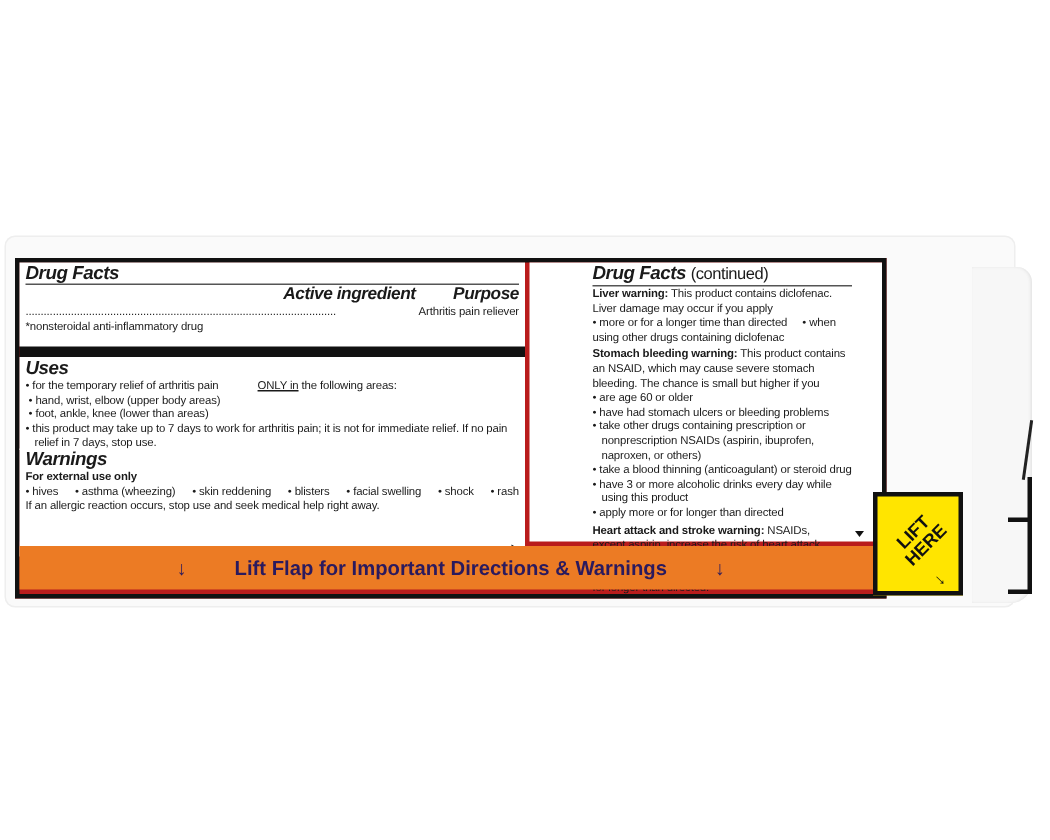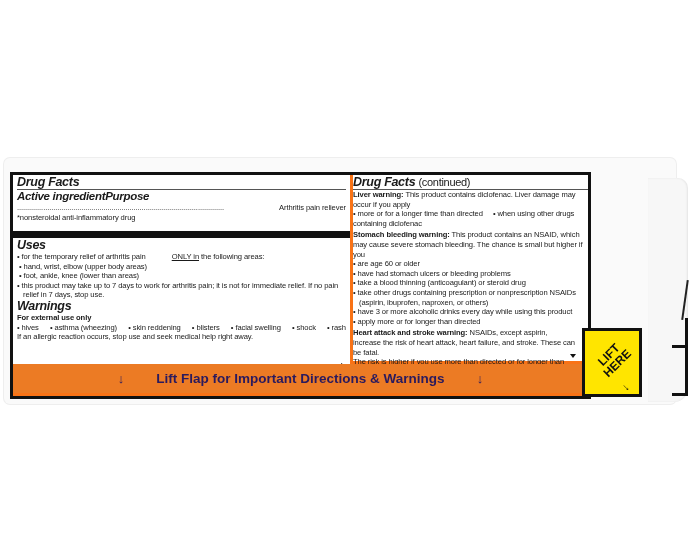--- a/index.html
+++ b/index.html
@@ -17,50 +17,50 @@
     background: #f7f7f7; border-radius: 0 10px 14px 0;
     box-shadow: -1px 0 2px #e4e4e4 inset;
   }
   .flap-line-v { position: absolute; left: 685px; top: 318px; width: 3px; height: 78px; background: #111; }
   .flap-line-h1 { position: absolute; left: 672px; top: 345px; width: 14px; height: 3px; background: #111; }
   .flap-line-h2 { position: absolute; left: 672px; top: 393px; width: 16px; height: 3px; background: #111; }
   .flap-diag { position: absolute; left: 684px; top: 280px; width: 2px; height: 40px; background: #222; transform: rotate(8deg); }
 
   .panel {
     position: absolute; left: 10px; top: 172px; width: 575px; height: 221px;
-    border: 3px solid #111; background: #f97316;
+    border: 3px solid #111; background: #b91c1c;
   }
   .col-left {
     position: absolute; left: 0; top: 0; width: 337px; height: 186px; background: #111;
   }
   .col-right {
     position: absolute; left: 340px; top: 0; width: 235px; height: 186px; background: #fff;
   }
   .box { position: absolute; left: 0; width: 337px; background: #fff; box-sizing: border-box; padding: 0 4px; }
   .box-facts { top: 0; height: 56px; }
   .box-uses { top: 63px; height: 62px; }
   .box-warn { top: 124px; height: 72px; }
 
   .h-title { font-family: "Liberation Sans", sans-serif; font-weight: bold; font-style: italic; font-size: 12.5px; line-height: 14px; letter-spacing: -0.3px; }
   .h-sub { font-weight: normal; font-style: normal; font-size: 11px; }
   .rule { height: 1px; background: #555; margin: 0 0 0 0; }
-  .row-head { display: flex; justify-content: flex-start; font-weight: bold; font-style: italic; font-size: 11.5px; line-height: 13px; letter-spacing: -0.3px; }
+  .row-head { display: flex; justify-content: flex-end; font-weight: bold; font-style: italic; font-size: 11.5px; line-height: 13px; letter-spacing: -0.3px; gap: 25px; }
   .txt { font-size: 7.6px; line-height: 9.6px; letter-spacing: -0.1px; }
   .ingr-line { display: flex; white-space: nowrap; overflow: hidden; }
   .dots { flex: 1; overflow: hidden; }
   .dots::before { content: "......................................................................................................."; }
   .b { font-weight: bold; }
   .u { text-decoration: underline; margin-left: 24px; }
   .ind { padding-left: 8px; }
   .hang { padding-left: 6px; text-indent: -6px; }
   .sym-row { display: flex; justify-content: space-between; }
   .tri-right { position: absolute; right: 4px; bottom: 2px; width: 0; height: 0; border-top: 3px solid transparent; border-bottom: 3px solid transparent; border-left: 5px solid #111; }
   .tri-down { position: absolute; right: 12px; bottom: 3px; width: 0; height: 0; border-left: 3px solid transparent; border-right: 3px solid transparent; border-top: 4px solid #111; }
 
-  .col-right .inner { padding: 0 0; position: relative; height: 100%; box-sizing: border-box; }
+  .col-right .inner { padding: 0 20px; position: relative; height: 100%; box-sizing: border-box; margin-left: 22px; }
   .col-right .gap { height: 2px; }
 
   .band {
     position: absolute; left: 0; top: 189px; width: 575px; height: 29px;
     background: #ec7b24; display: flex; align-items: center; justify-content: center;
     color: #2a1a5e; font-weight: bold; font-size: 13.5px;
   }
   .band .arrow { font-size: 13px; color: #2a1a5e; margin: 0 32px; font-weight: normal; }
 
   .lift {
@@ -129,22 +129,22 @@
   <div class="col-right">
     <div class="inner">
       <div class="h-title"><span>Drug Facts</span> <span class="h-sub">(continued)</span></div>
       <div class="rule"></div>
       <div class="txt"><span class="b">Liver warning:</span> <span>This product contains diclofenac. Liver damage may occur if you apply</span></div>
       <div class="txt">• <span>more or for a longer time than directed</span>&nbsp;&nbsp;&nbsp;&nbsp;&nbsp;• <span>when using other drugs containing diclofenac</span></div>
       <div class="gap"></div>
       <div class="txt"><span class="b">Stomach bleeding warning:</span> <span>This product contains an NSAID, which may cause severe stomach bleeding. The chance is small but higher if you</span></div>
       <div class="txt hang">• <span>are age 60 or older</span></div>
       <div class="txt hang">• <span>have had stomach ulcers or bleeding problems</span></div>
+      <div class="txt hang">• <span>take other drugs containing prescription or nonprescription NSAIDs (aspirin, ibuprofen, naproxen, or others)</span></div>
       <div class="txt hang">• <span>take a blood thinning (anticoagulant) or steroid drug</span></div>
-      <div class="txt hang">• <span>take other drugs containing prescription or nonprescription NSAIDs (aspirin, ibuprofen, naproxen, or others)</span></div>
       <div class="txt hang">• <span>have 3 or more alcoholic drinks every day while using this product</span></div>
       <div class="txt hang">• <span>apply more or for longer than directed</span></div>
       <div class="gap"></div>
       <div class="txt" style="padding-right:12px;"><span class="b">Heart attack and stroke warning:</span> <span>NSAIDs, except aspirin, increase the risk of heart attack, heart failure, and stroke. These can be fatal.</span></div>
       <div class="txt" style="padding-right:6px;">The risk is higher if you use more than directed or for longer than directed.</div>
       <div class="tri-down"></div>
     </div>
   </div>
 
   <div class="band">

